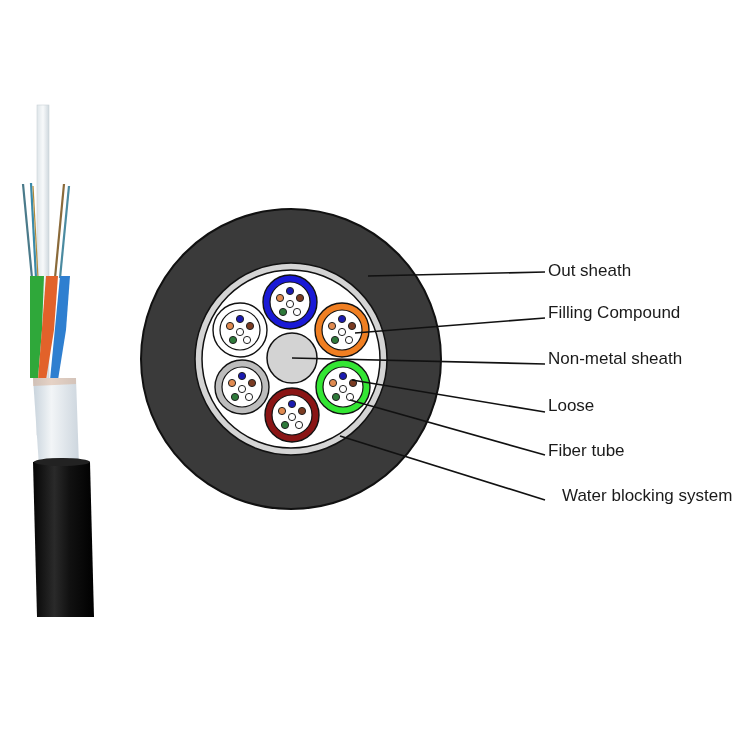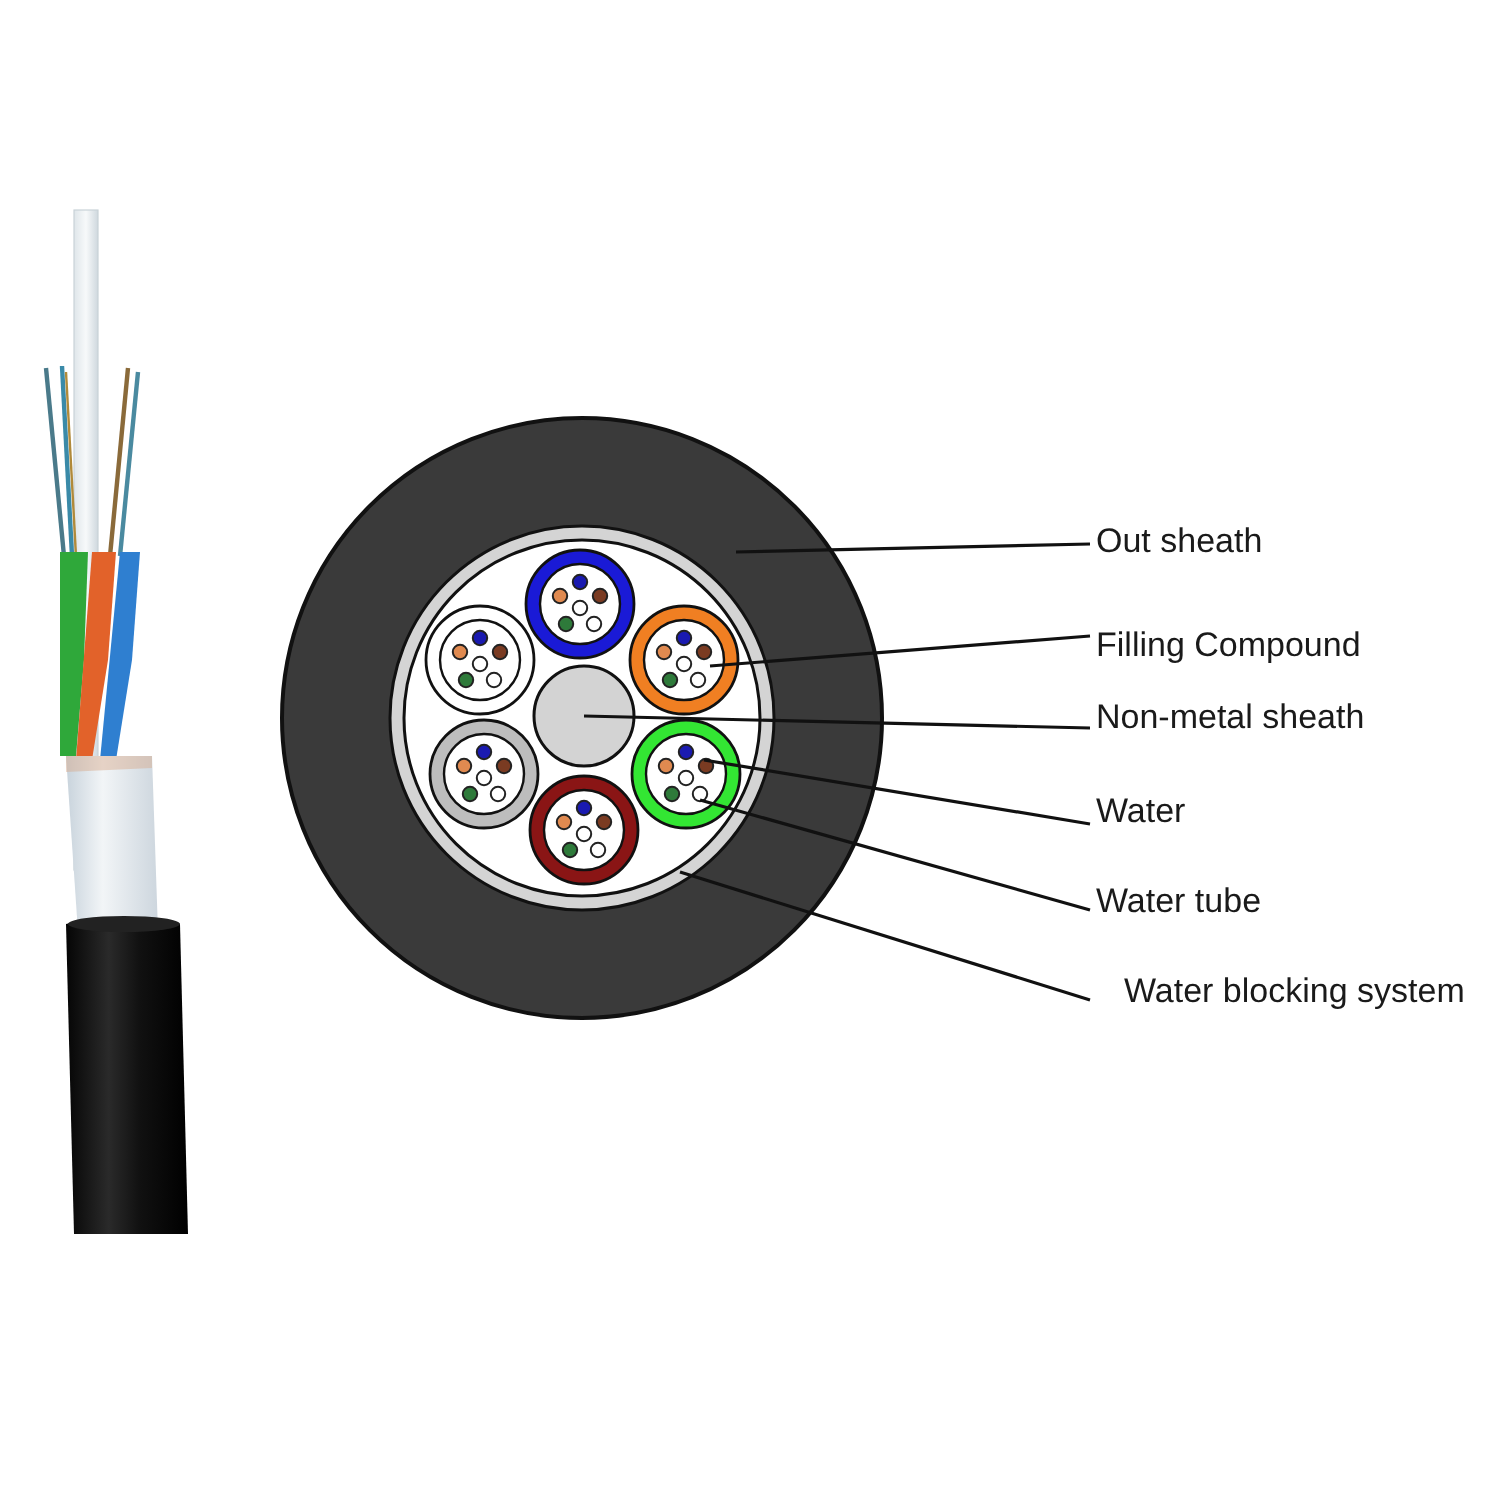--- a/index.html
+++ b/index.html
@@ -136,18 +136,18 @@
       <polyline points="368,276 545,272"></polyline>
       <polyline points="355,333 545,318"></polyline>
       <polyline points="292,358 545,364"></polyline>
       <polyline points="352,380 545,412"></polyline>
       <polyline points="350,400 545,455"></polyline>
       <polyline points="340,436 545,500"></polyline>
     </g>
   </svg>
 
   <div class="label" style="left:548px; top:262px;">Out sheath</div>
-  <div class="label" style="left:548px; top:314px;text-align:right;">Filling Compound</div>
+  <div class="label" style="left:548px; top:304px;text-align:right;">Filling Compound</div>
   <div class="label" style="left:548px; top:350px;">Non-metal sheath</div>
-  <div class="label" style="left:548px; top:397px;">Water</div>
-  <div class="label" style="left:548px; top:442px;">Water tube</div>
+  <div class="label" style="left:548px; top:397px;">Loose</div>
+  <div class="label" style="left:548px; top:442px;">Fiber tube</div>
   <div class="label" style="left:562px; top:487px;">Water blocking system</div>
 </div>
 
 </body></html>

